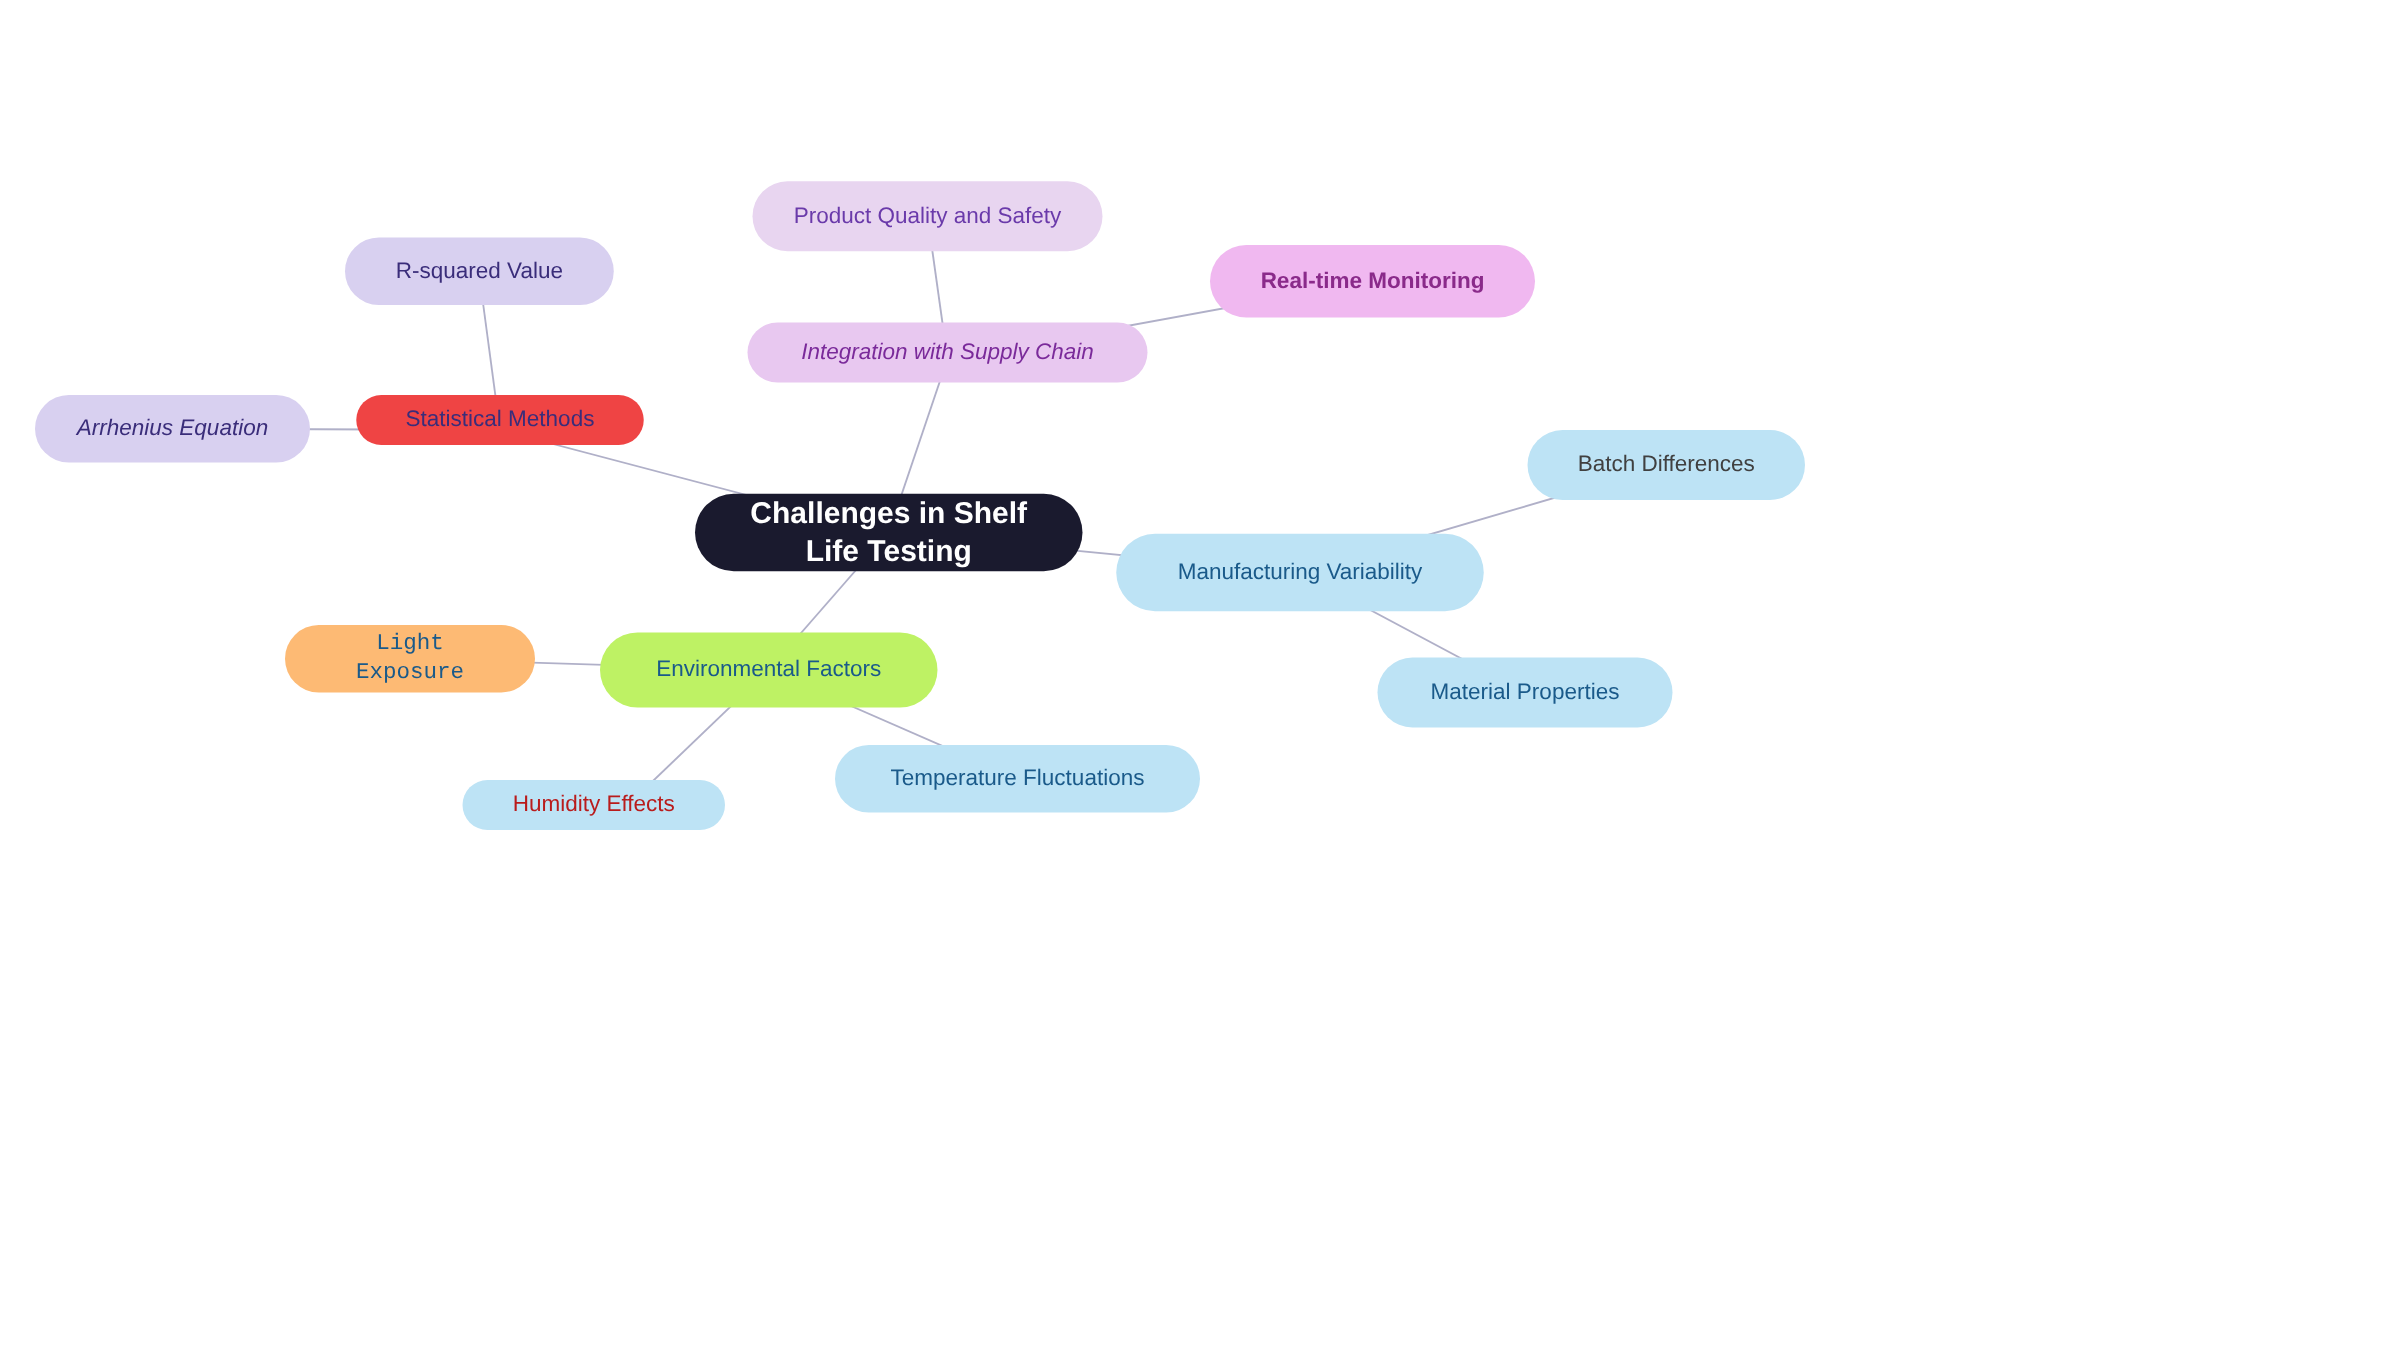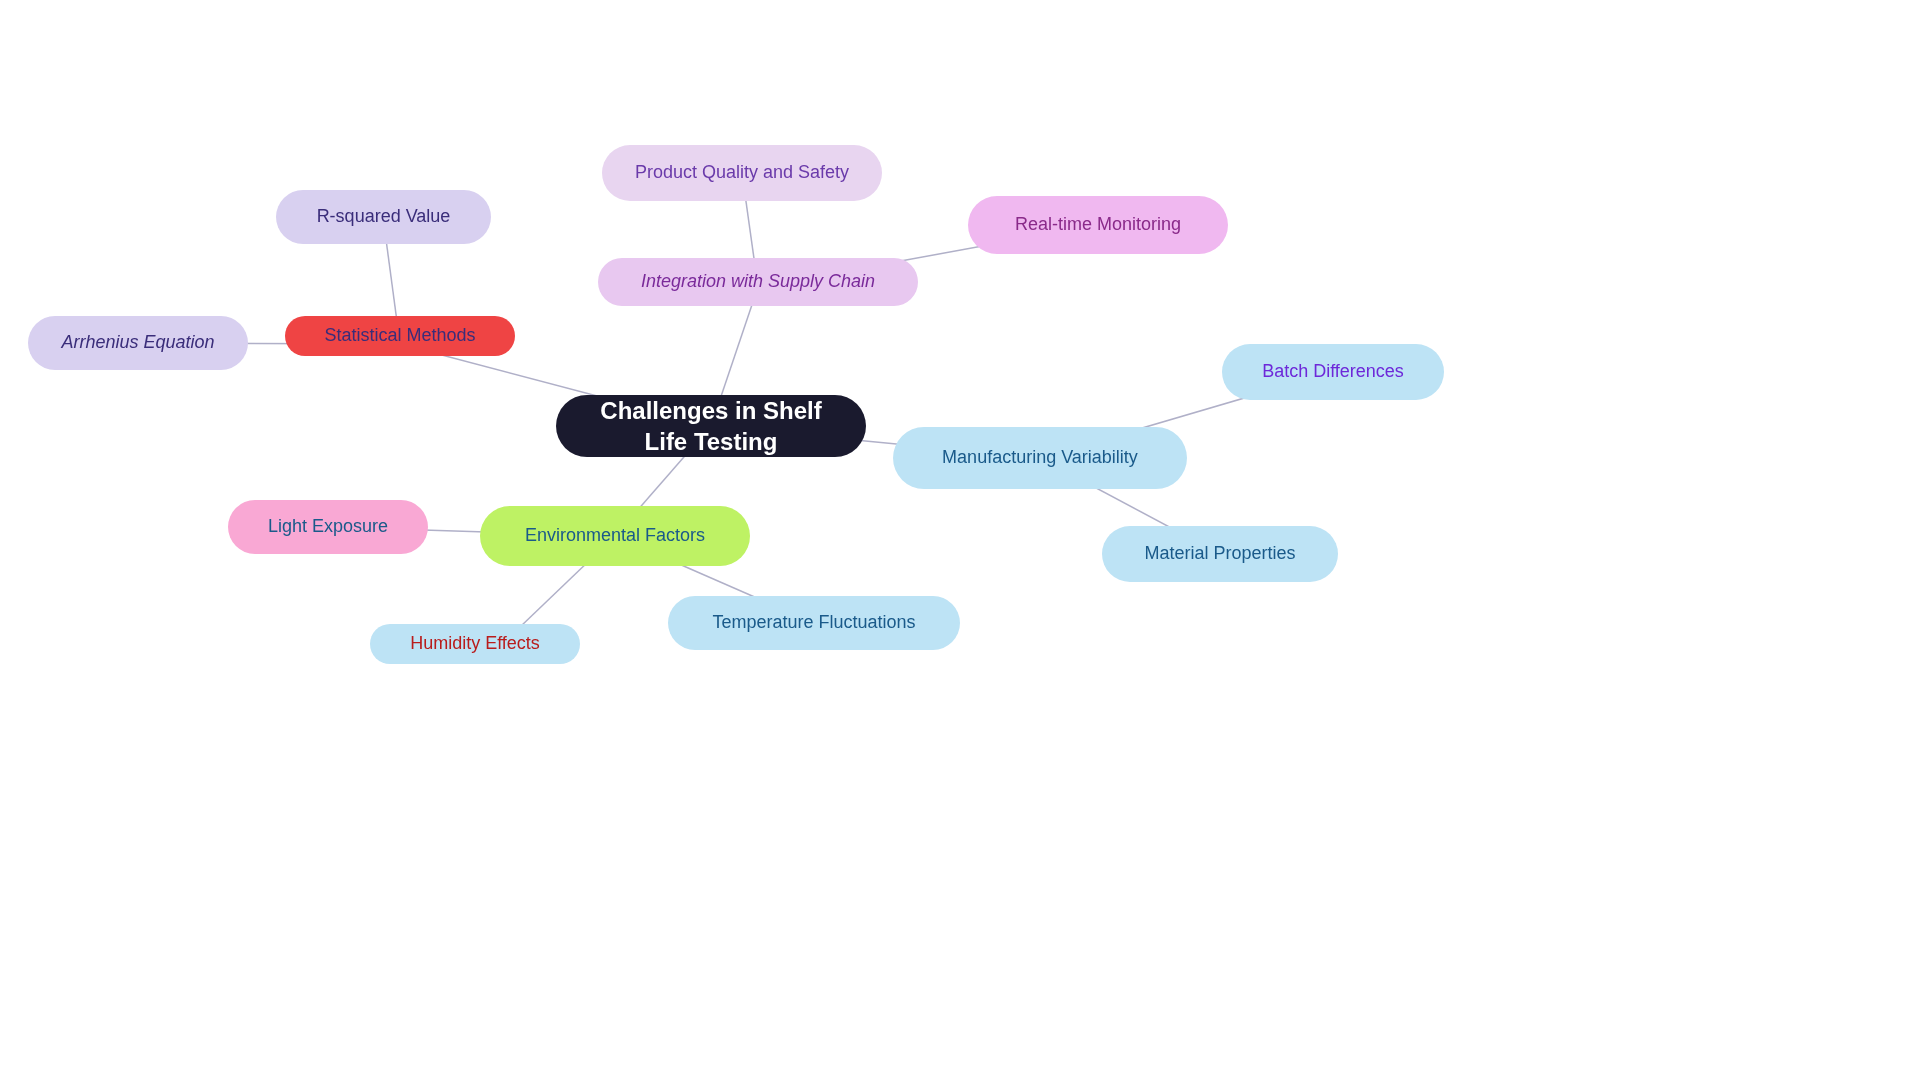--- a/index.html
+++ b/index.html
@@ -86,55 +86,55 @@
 </div>
 
 <div class="node node-purple" style="left: 602px; top: 145px; width: 280px; height: 56px; background:#e8d5f0; color:#6a3aaa;">
   <span>Product Quality and Safety</span>
 </div>
 
 <div class="node node-purple" style="left: 598px; top: 258px; width: 320px; height: 48px; background:#e8c8f0; color:#7a2a9a;font-style:italic;">
   <span>Integration with Supply Chain</span>
 </div>
 
-<div class="node node-pink" style="left: 968px; top: 196px; width: 260px; height: 58px; background:#f0b8f0; color:#8a2a8a;">
+<div class="node node-pink" style="left: 968px; top: 196px; width: 260px; height: 58px; background:#f0b8f0; color:#8a2a8a;font-weight:bold;">
   <span>Real-time Monitoring</span>
 </div>
 
 <div class="node node-lavender" style="left: 285px; top: 316px; width: 230px; height: 40px; background:#ef4444; color:#3a2d7a;">
   <span>Statistical Methods</span>
 </div>
 
 <div class="node node-lavender" style="left: 276px; top: 190px; width: 215px; height: 54px; background:#d8d0f0; color:#3a2d7a;">
   <span>R-squared Value</span>
 </div>
 
 <div class="node node-lavender" style="left: 28px; top: 316px; width: 220px; height: 54px; background:#d8d0f0; color:#3a2d7a;font-style:italic;">
   <span>Arrhenius Equation</span>
 </div>
 
 <div class="node node-blue" style="left: 480px; top: 506px; width: 270px; height: 60px; background:#bef264; color:#1a5a8a;">
   <span>Environmental Factors</span>
 </div>
 
-<div class="node node-blue" style="left: 228px; top: 500px; width: 200px; height: 54px; background:#f9a8d4; color:#1a5a8a;">
+<div class="node node-blue" style="left: 228px; top: 500px; width: 200px; height: 54px; background:#fdba74; color:#1a5a8a;font-family:Liberation Mono, monospace;">
   <span>Light Exposure</span>
 </div>
 
 <div class="node node-blue" style="left: 370px; top: 624px; width: 210px; height: 40px; background:#bde3f5; color:#b91c1c;">
   <span>Humidity Effects</span>
 </div>
 
 <div class="node node-blue" style="left: 668px; top: 596px; width: 292px; height: 54px; background:#bde3f5; color:#1a5a8a;justify-content:center;">
   <span>Temperature Fluctuations</span>
 </div>
 
 <div class="node node-blue" style="left: 893px; top: 427px; width: 294px; height: 62px; background:#bde3f5; color:#1a5a8a;">
   <span>Manufacturing Variability</span>
 </div>
 
-<div class="node node-blue" style="left: 1222px; top: 344px; width: 222px; height: 56px; background:#bde3f5; color:#6d28d9;text-align:right;">
+<div class="node node-blue" style="left: 1222px; top: 344px; width: 222px; height: 56px; background:#bde3f5; color:#404040;text-align:right;">
   <span>Batch Differences</span>
 </div>
 
 <div class="node node-blue" style="left: 1102px; top: 526px; width: 236px; height: 56px; background:#bde3f5; color:#1a5a8a;">
   <span>Material Properties</span>
 </div>
 
 </body></html>

